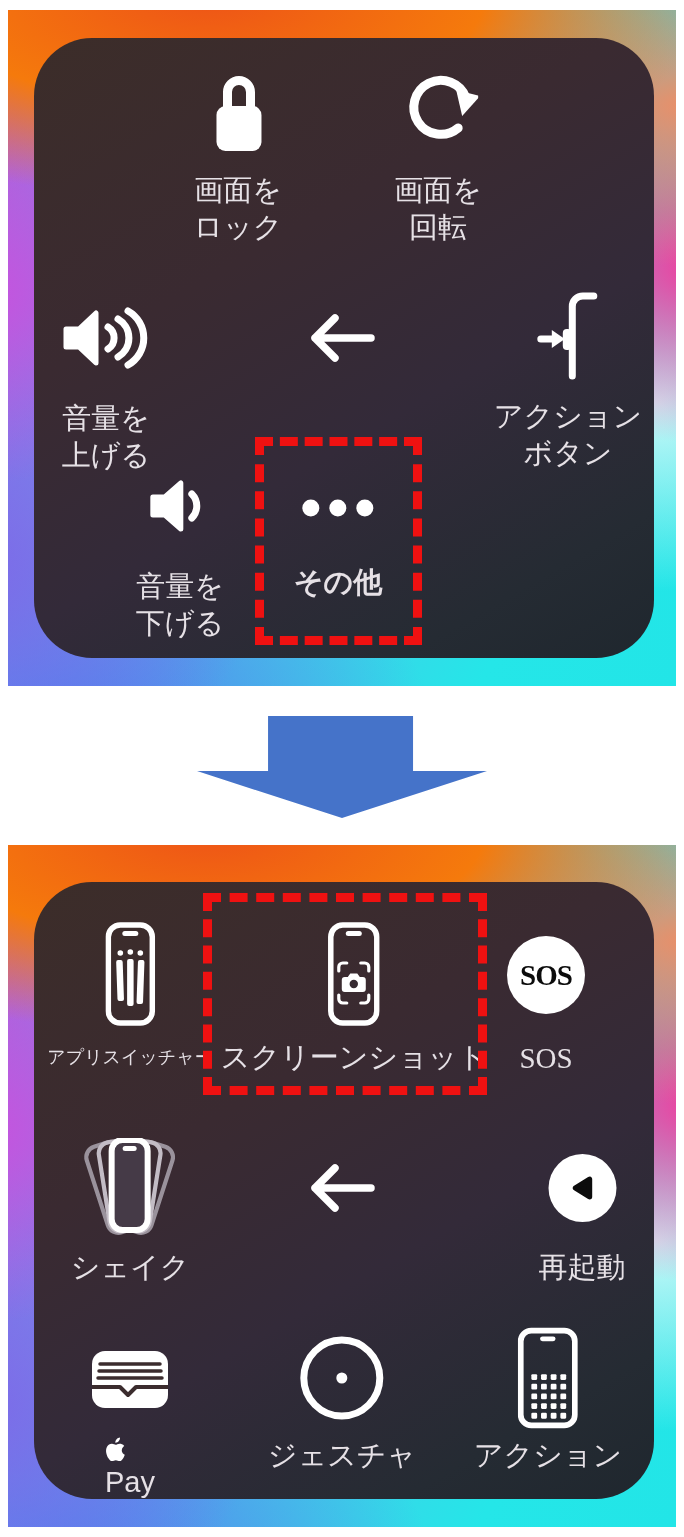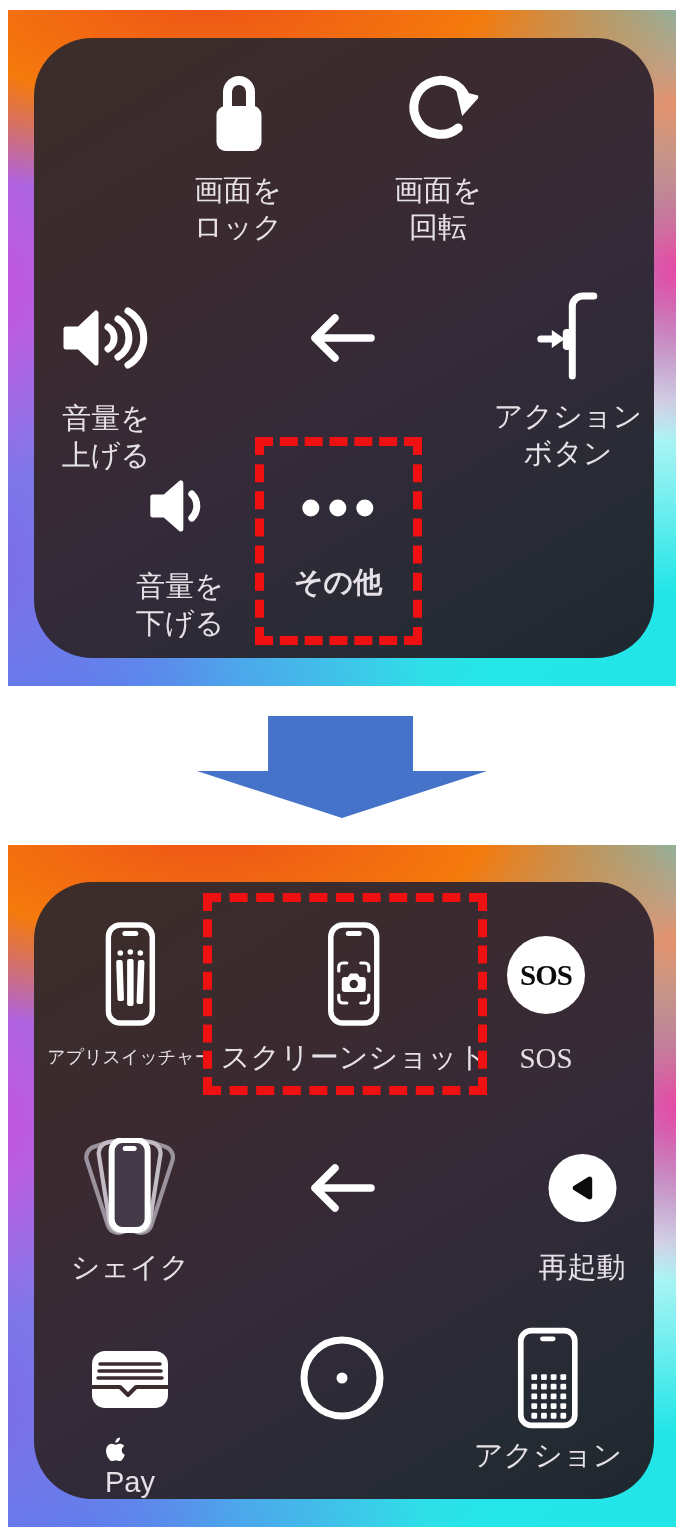--- a/index.html
+++ b/index.html
@@ -274,20 +274,23 @@
           </span>
       </div>
     </div>
 
     <div class="cell r3" style="left:308px;top:446px;">
       <div class="icon-box">
         <svg width="92" height="92" viewBox="0 0 92 92">
           <circle cx="46" cy="46" r="38" fill="none" stroke="#fff" stroke-width="7"></circle>
           <circle cx="46" cy="46" r="5.5" fill="#fff"></circle>
         </svg>
+      </div>
+      <div class="lbl">
+        <span>ジェスチャ</span>
       </div>
     </div>
 
     <div class="cell r3" style="left:514px;top:446px;">
       <div class="icon-box">
         <svg width="60" height="102" viewBox="0 0 62 104">
           <rect x="3" y="3" width="56" height="98" rx="11" fill="none" stroke="#fff" stroke-width="6"></rect>
           <rect x="23" y="9" width="16" height="5" rx="2.5" fill="#fff"></rect>
           <g fill="#fff">
             <rect x="14" y="48" width="6" height="6" rx="1.2"></rect>

